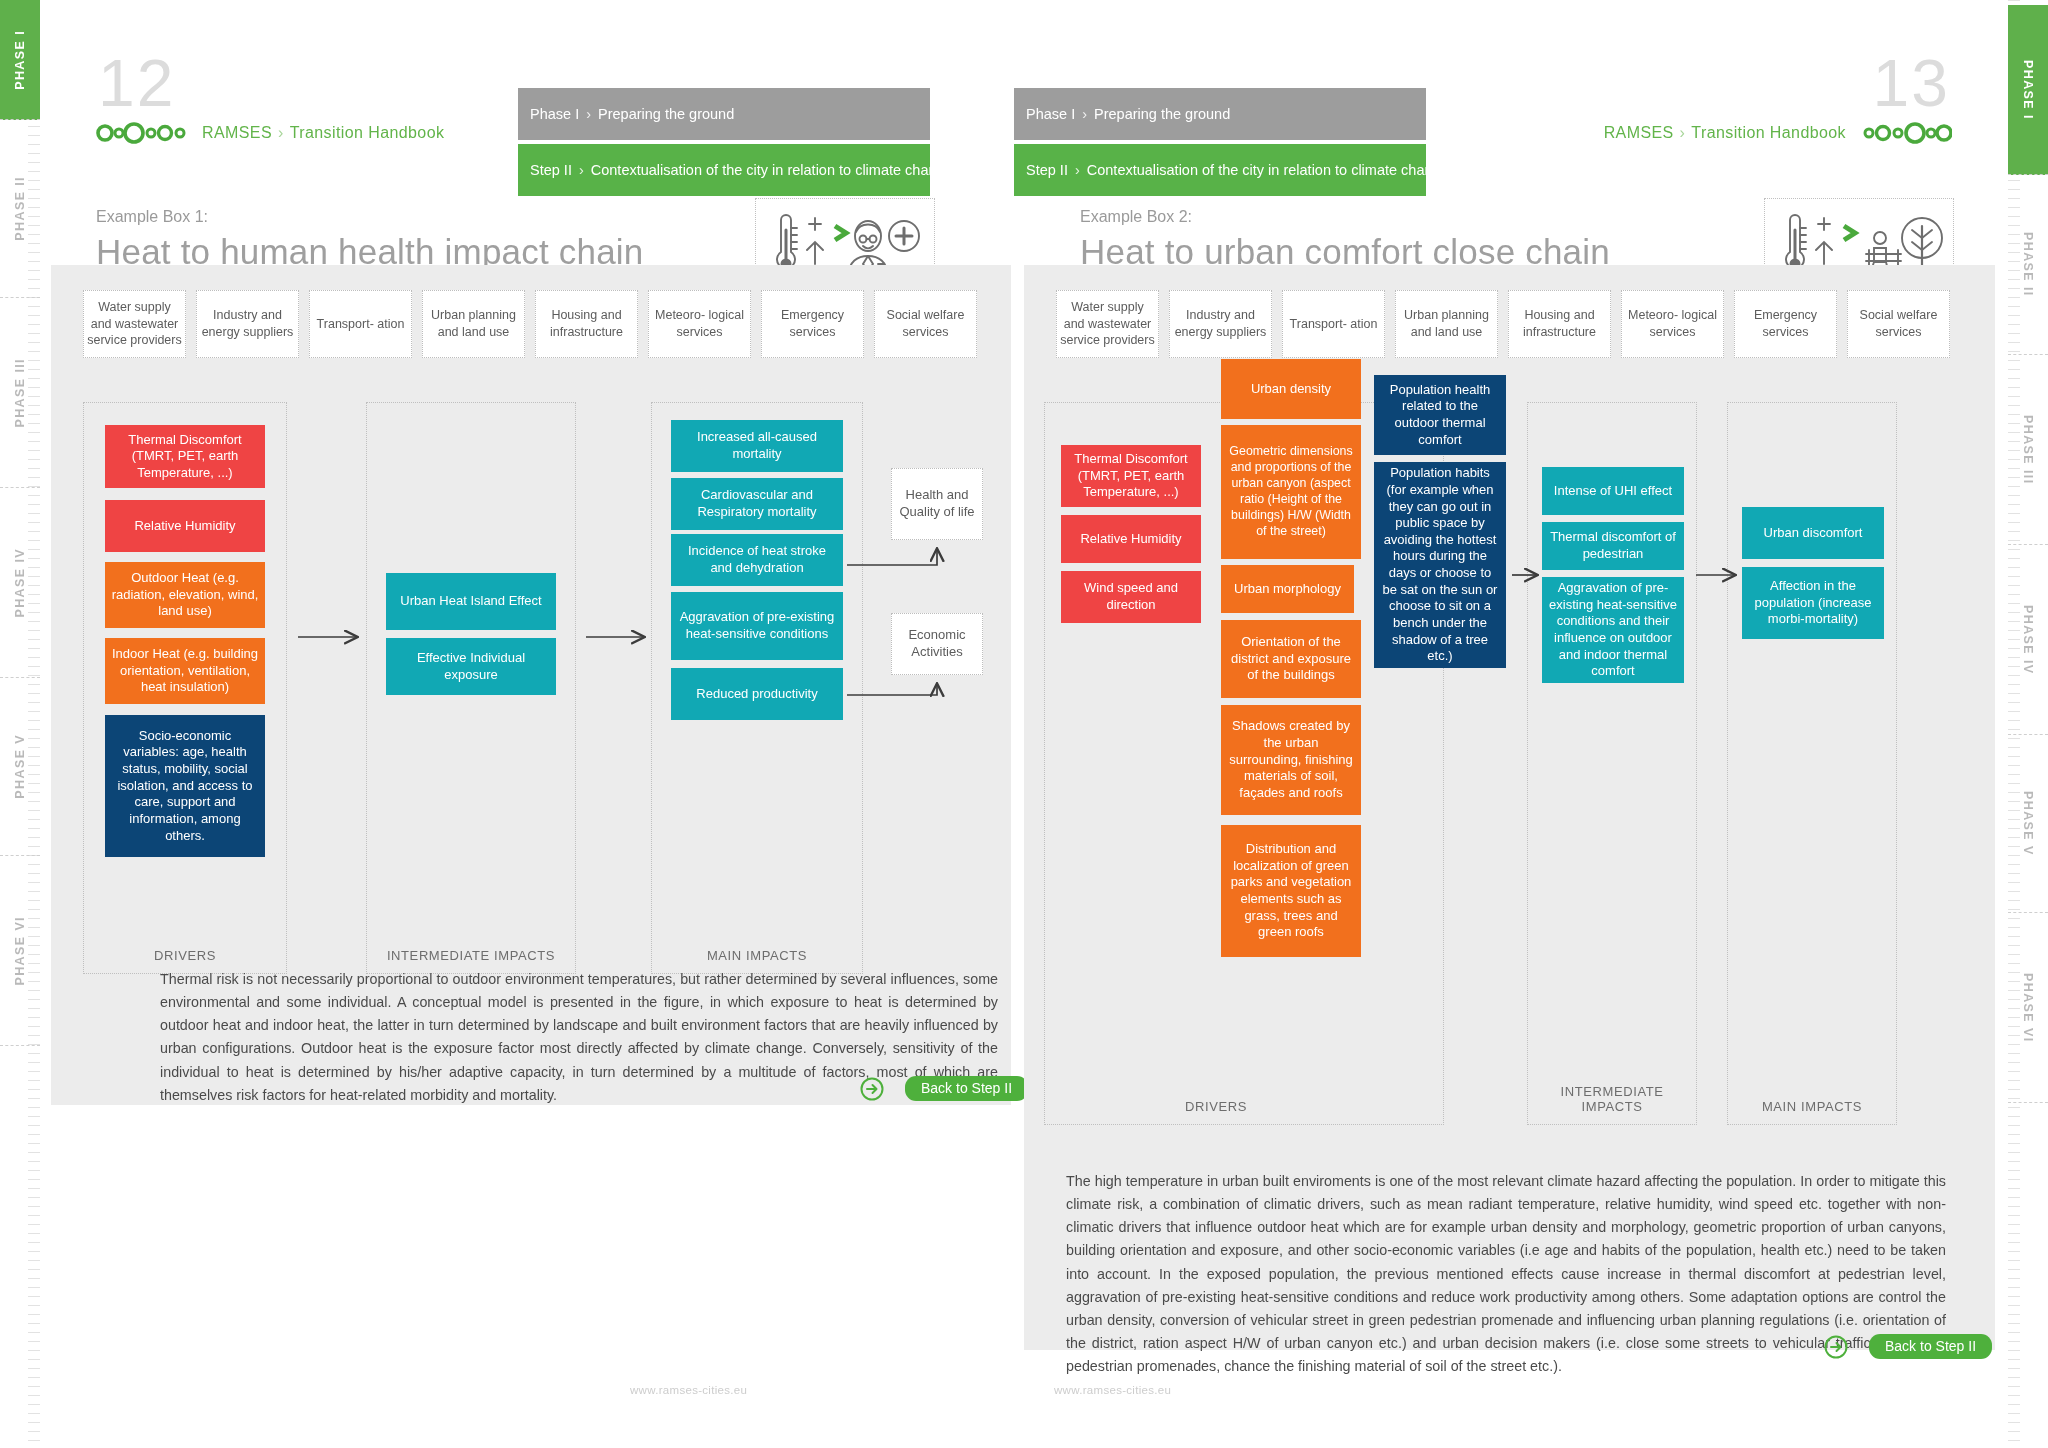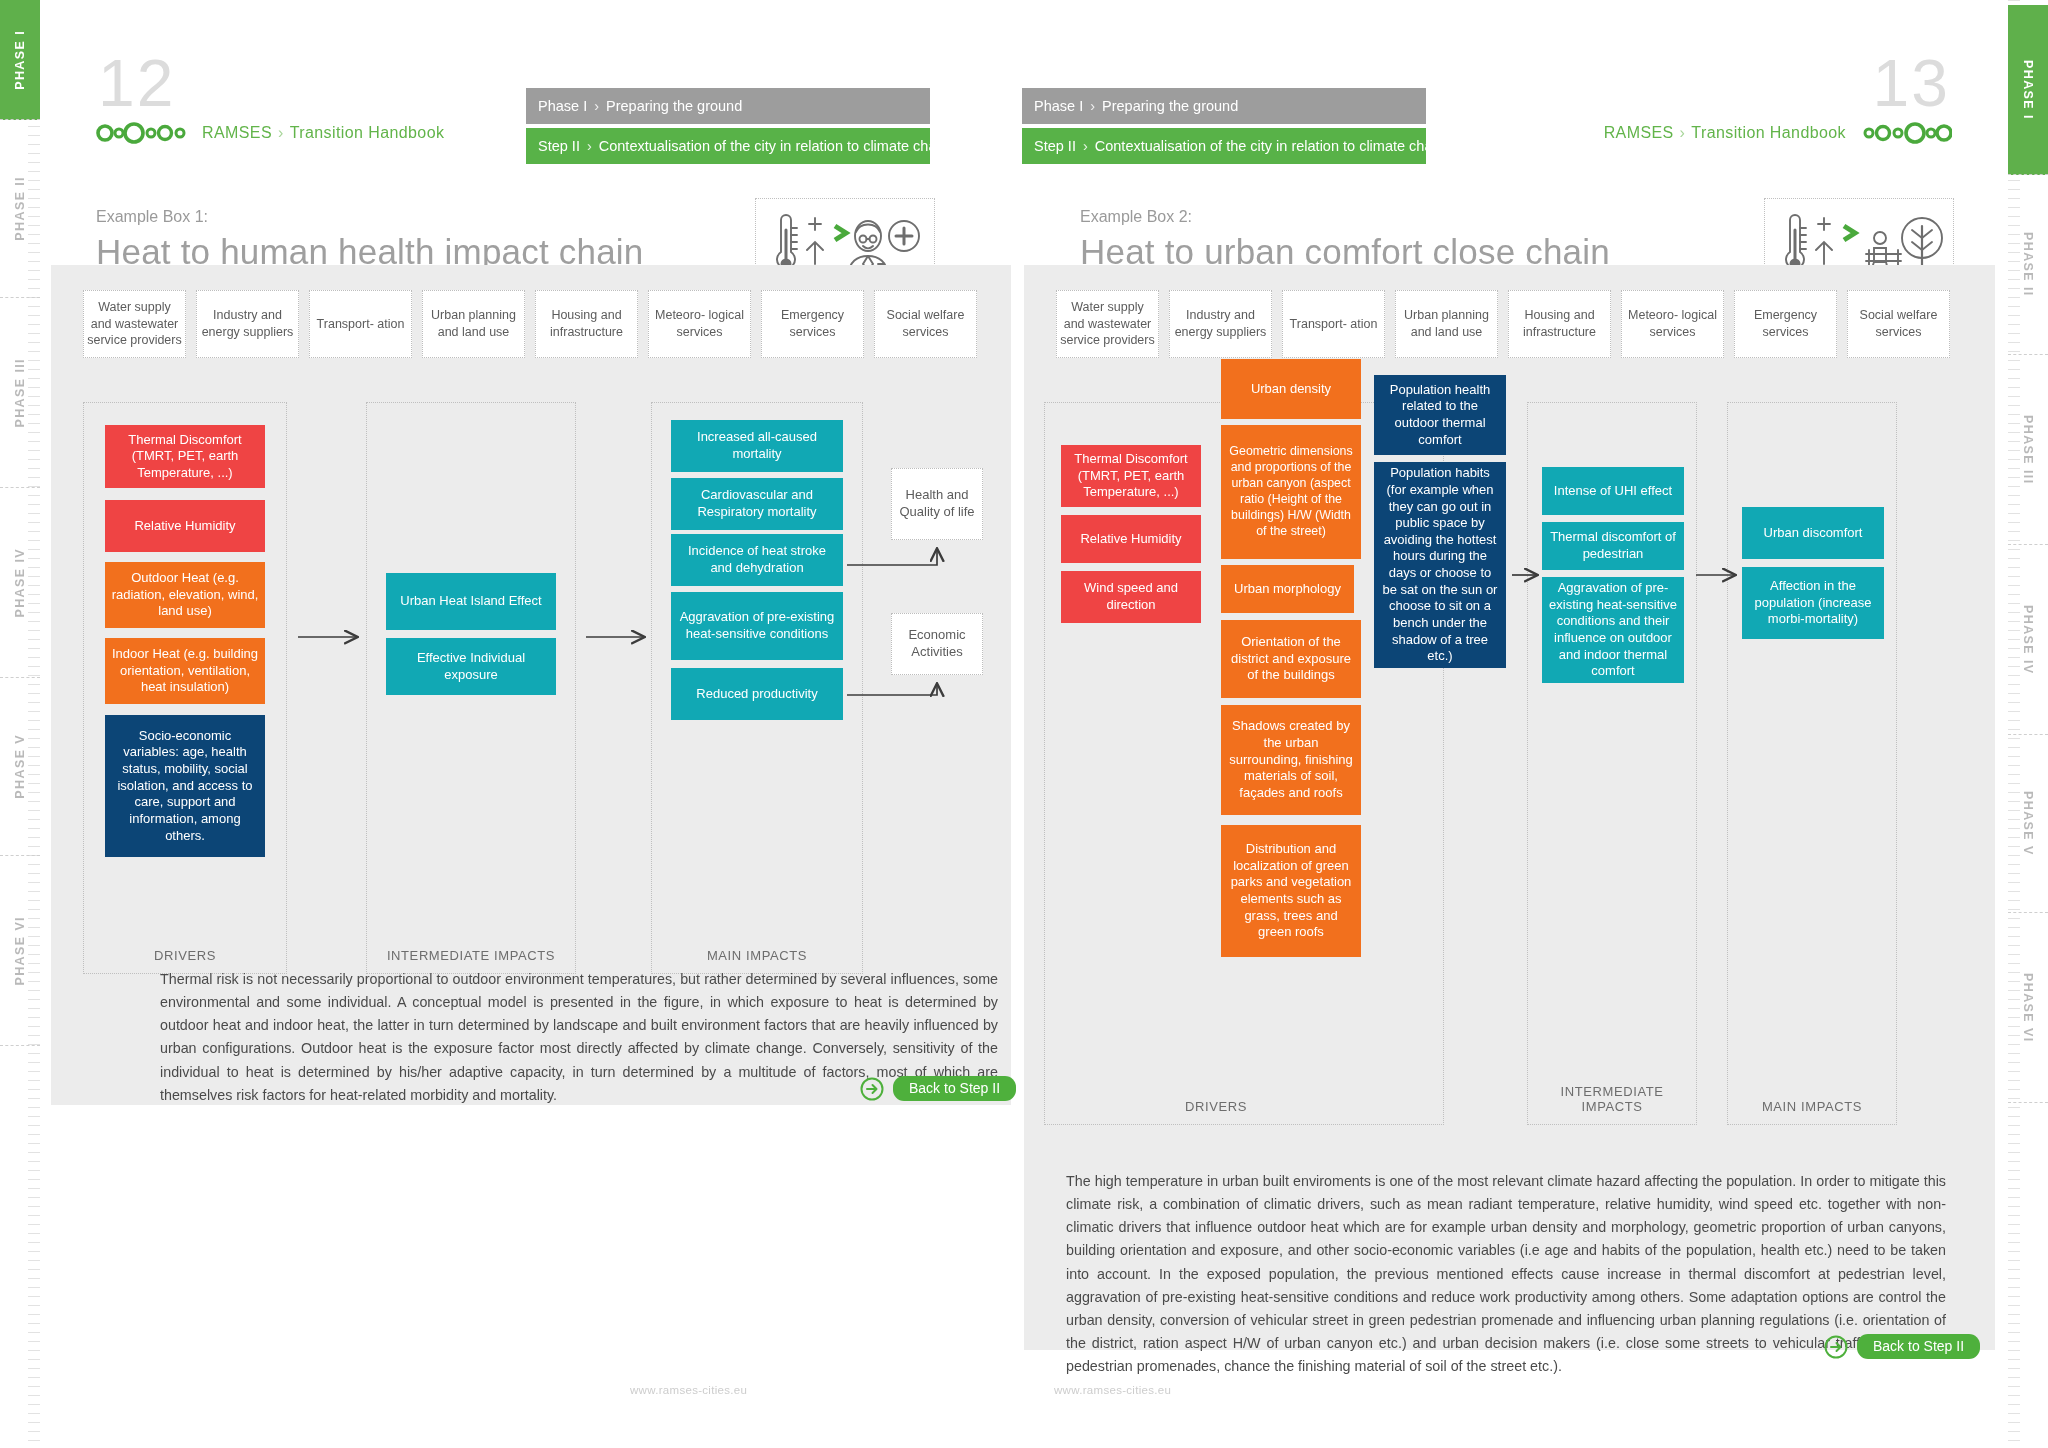--- a/index.html
+++ b/index.html
@@ -53,22 +53,22 @@
   .lhs .brandrow { left:56px; }
   .rhs .brandrow { right:56px; flex-direction:row-reverse; }
   .brand-text { font-size:16px; color:#62b44a; letter-spacing:.4px; white-space:nowrap; }
   .brand-text .sep { color:#a9d69b; margin:0 6px; }
   .chainlogo { display:block; }
 
   .crumbs { position:absolute; top:88px; width:412px; }
   .lhs .crumbs { left:478px; }
   .rhs .crumbs { left:1065px; }
   .crumb {
-    font-size:14.5px; color:#fff; padding:9px 12px; line-height:1.25;
-    white-space:nowrap; overflow:hidden;margin-left:8px;
+    font-size:14.5px; color:#fff; padding:17px 12px; line-height:1.25;
+    white-space:nowrap; overflow:hidden;
   }
   .crumb.grey { background:#9d9d9d; }
   .crumb.green { background:#58b248; margin-top:4px; }
   .crumb .sep { opacity:.85; margin:0 7px; }
 
   
   .exlabel { position:absolute; font-size:16px; color:#9a9a9a; }
   .extitle { position:absolute; font-size:35px; color:#9f9f9f; font-weight:300; letter-spacing:.2px; }
   .lhs .exlabel { left:56px; top:208px; }
   .lhs .extitle { left:56px; top:232px; }
@@ -123,21 +123,21 @@
   .arrowsvg { position:absolute; overflow:visible; }
 
   
   .bodytext {
     position:absolute; font-size:14.3px; color:#4a4a4a; line-height:1.62;
     text-align:justify;
   }
   .lhs .bodytext { left:120px; top:968px; width:838px; }
   .rhs .bodytext { left:42px; top:1170px; width:880px; }
 
-  .backbtn { position:absolute; display:flex; align-items:center; gap:9px; }
+  .backbtn { position:absolute; display:flex; align-items:center; gap:21px; }
   .lhs .backbtn { left:820px; top:1076px; }
   .rhs .backbtn { left:800px; top:1334px; }
   .backbtn .pill {
     background:#4eb03c; color:#fff; font-size:14px; border-radius:11px;
     padding:4px 16px 5px; white-space:nowrap;
   }
 
   .footer {
     position:absolute; bottom:52px; font-size:11.5px; color:#cdcdcd;
     letter-spacing:.3px;

